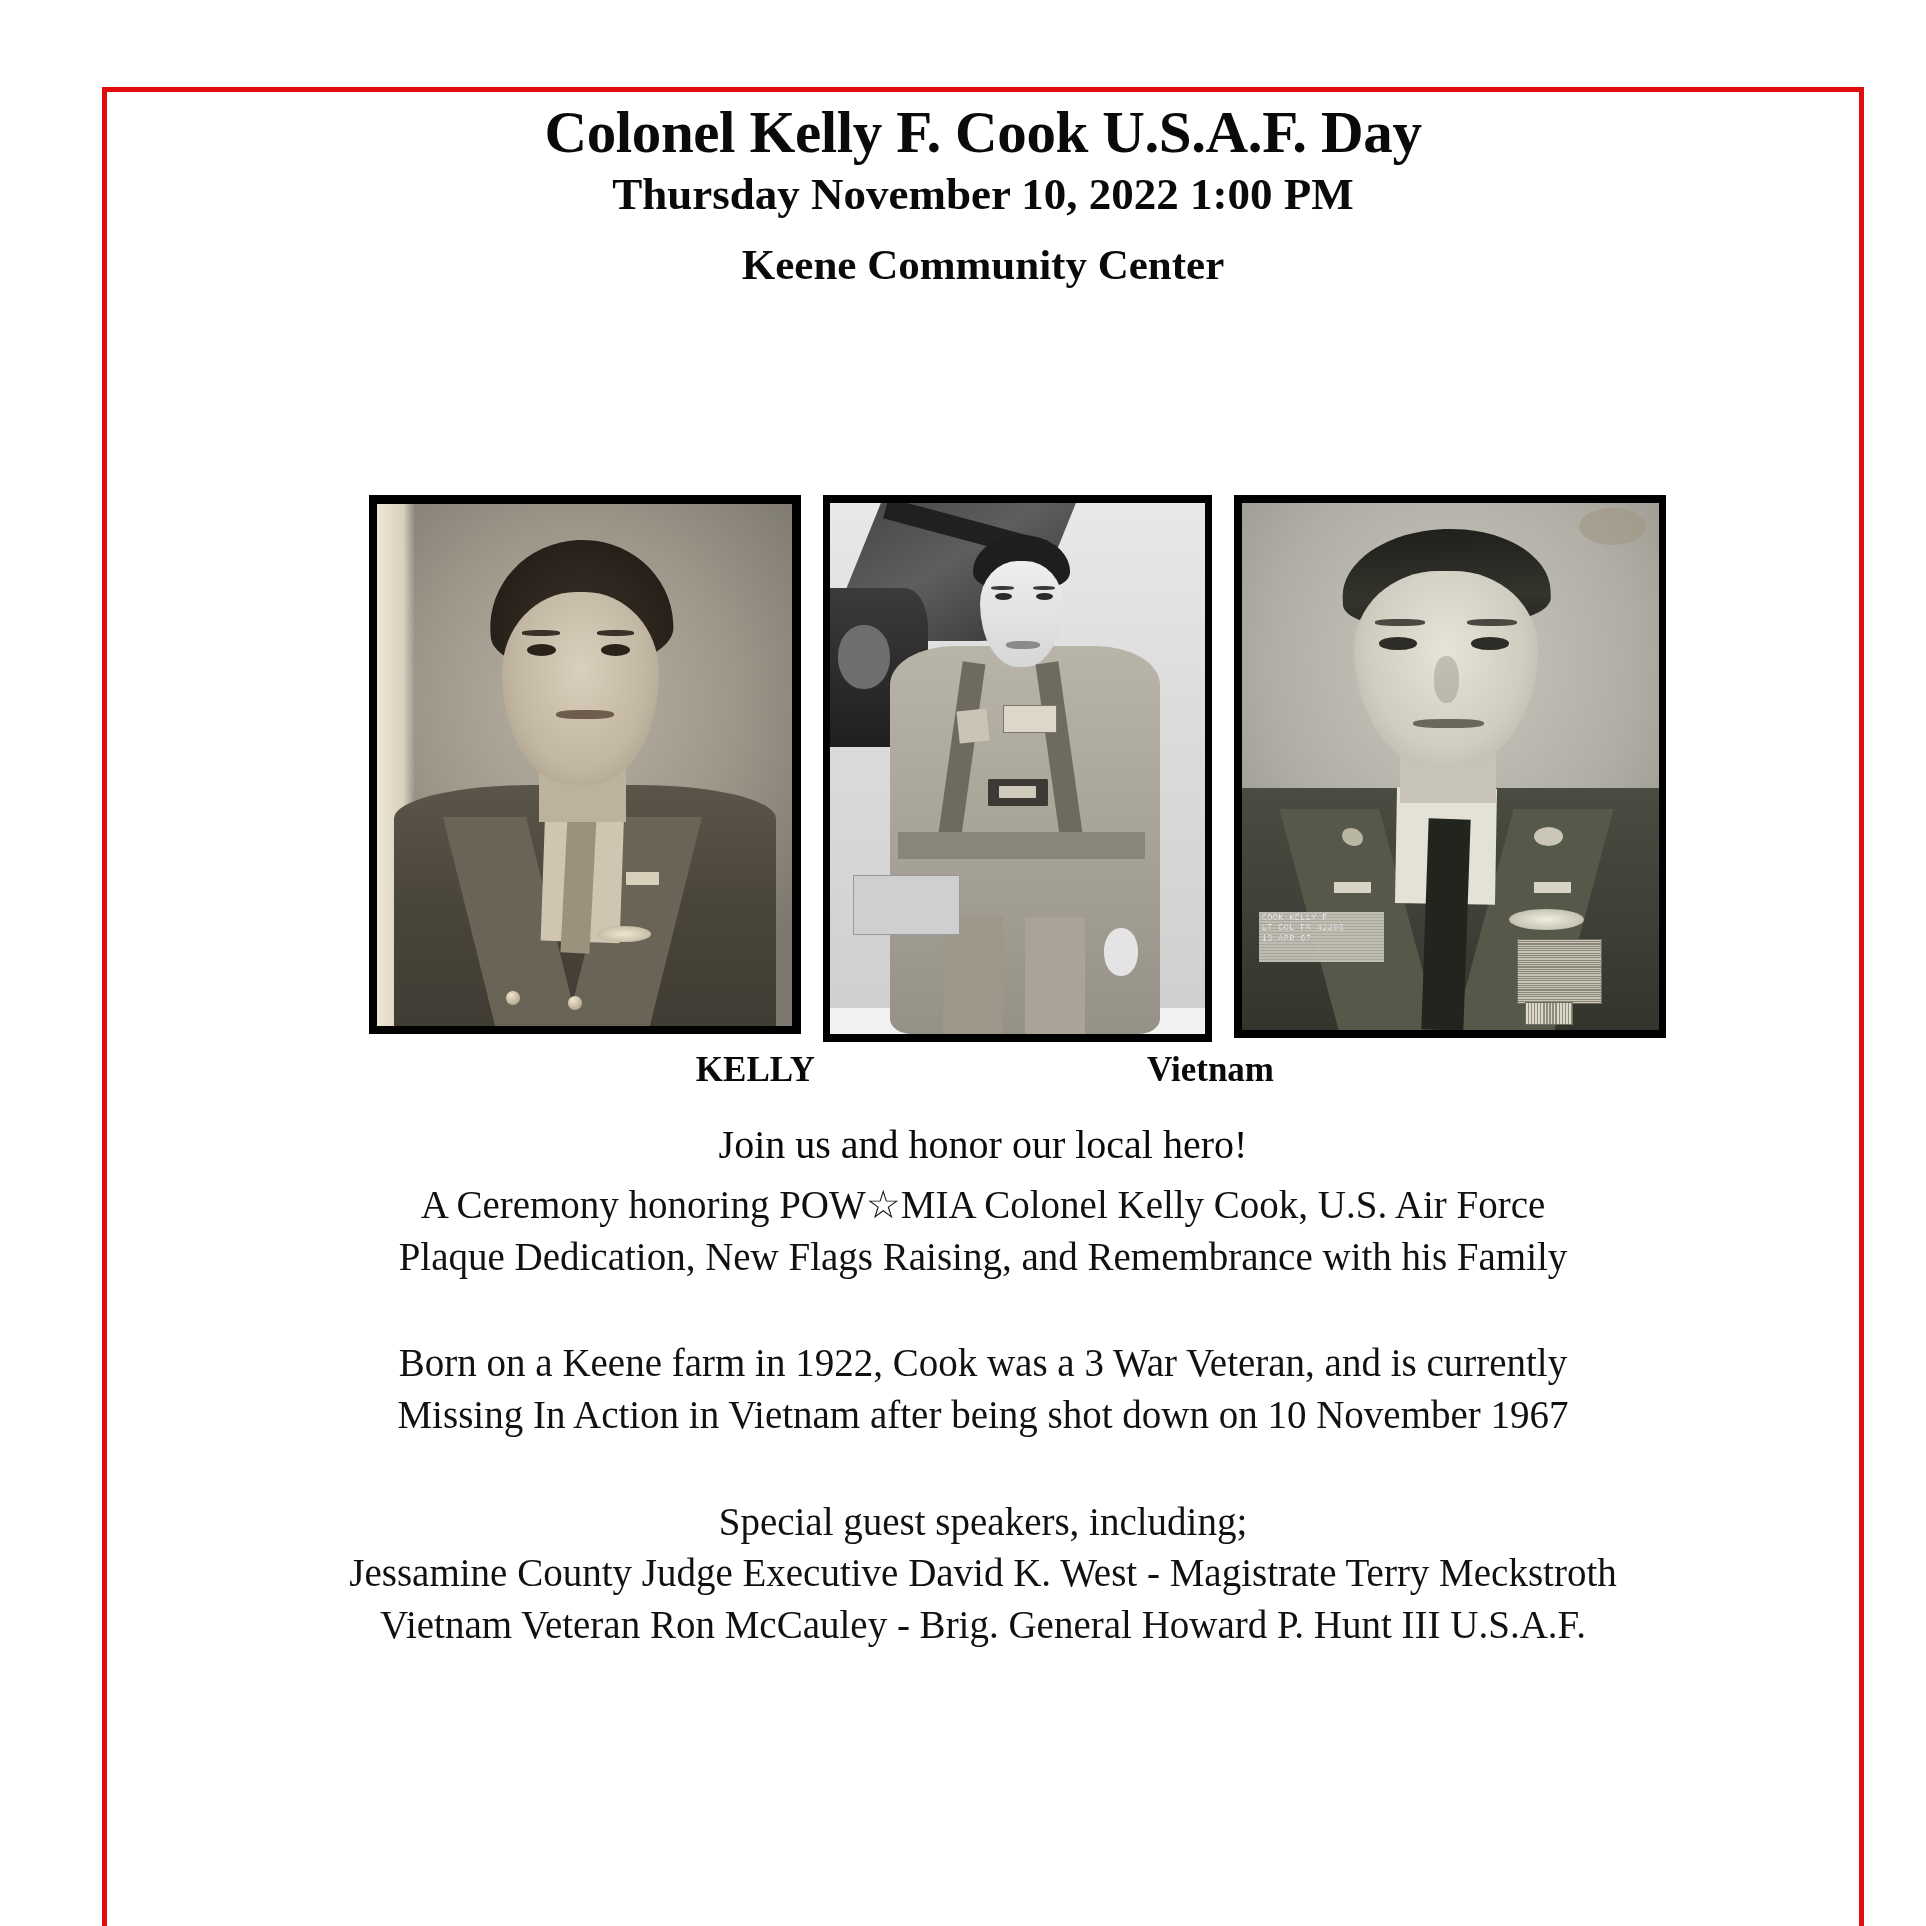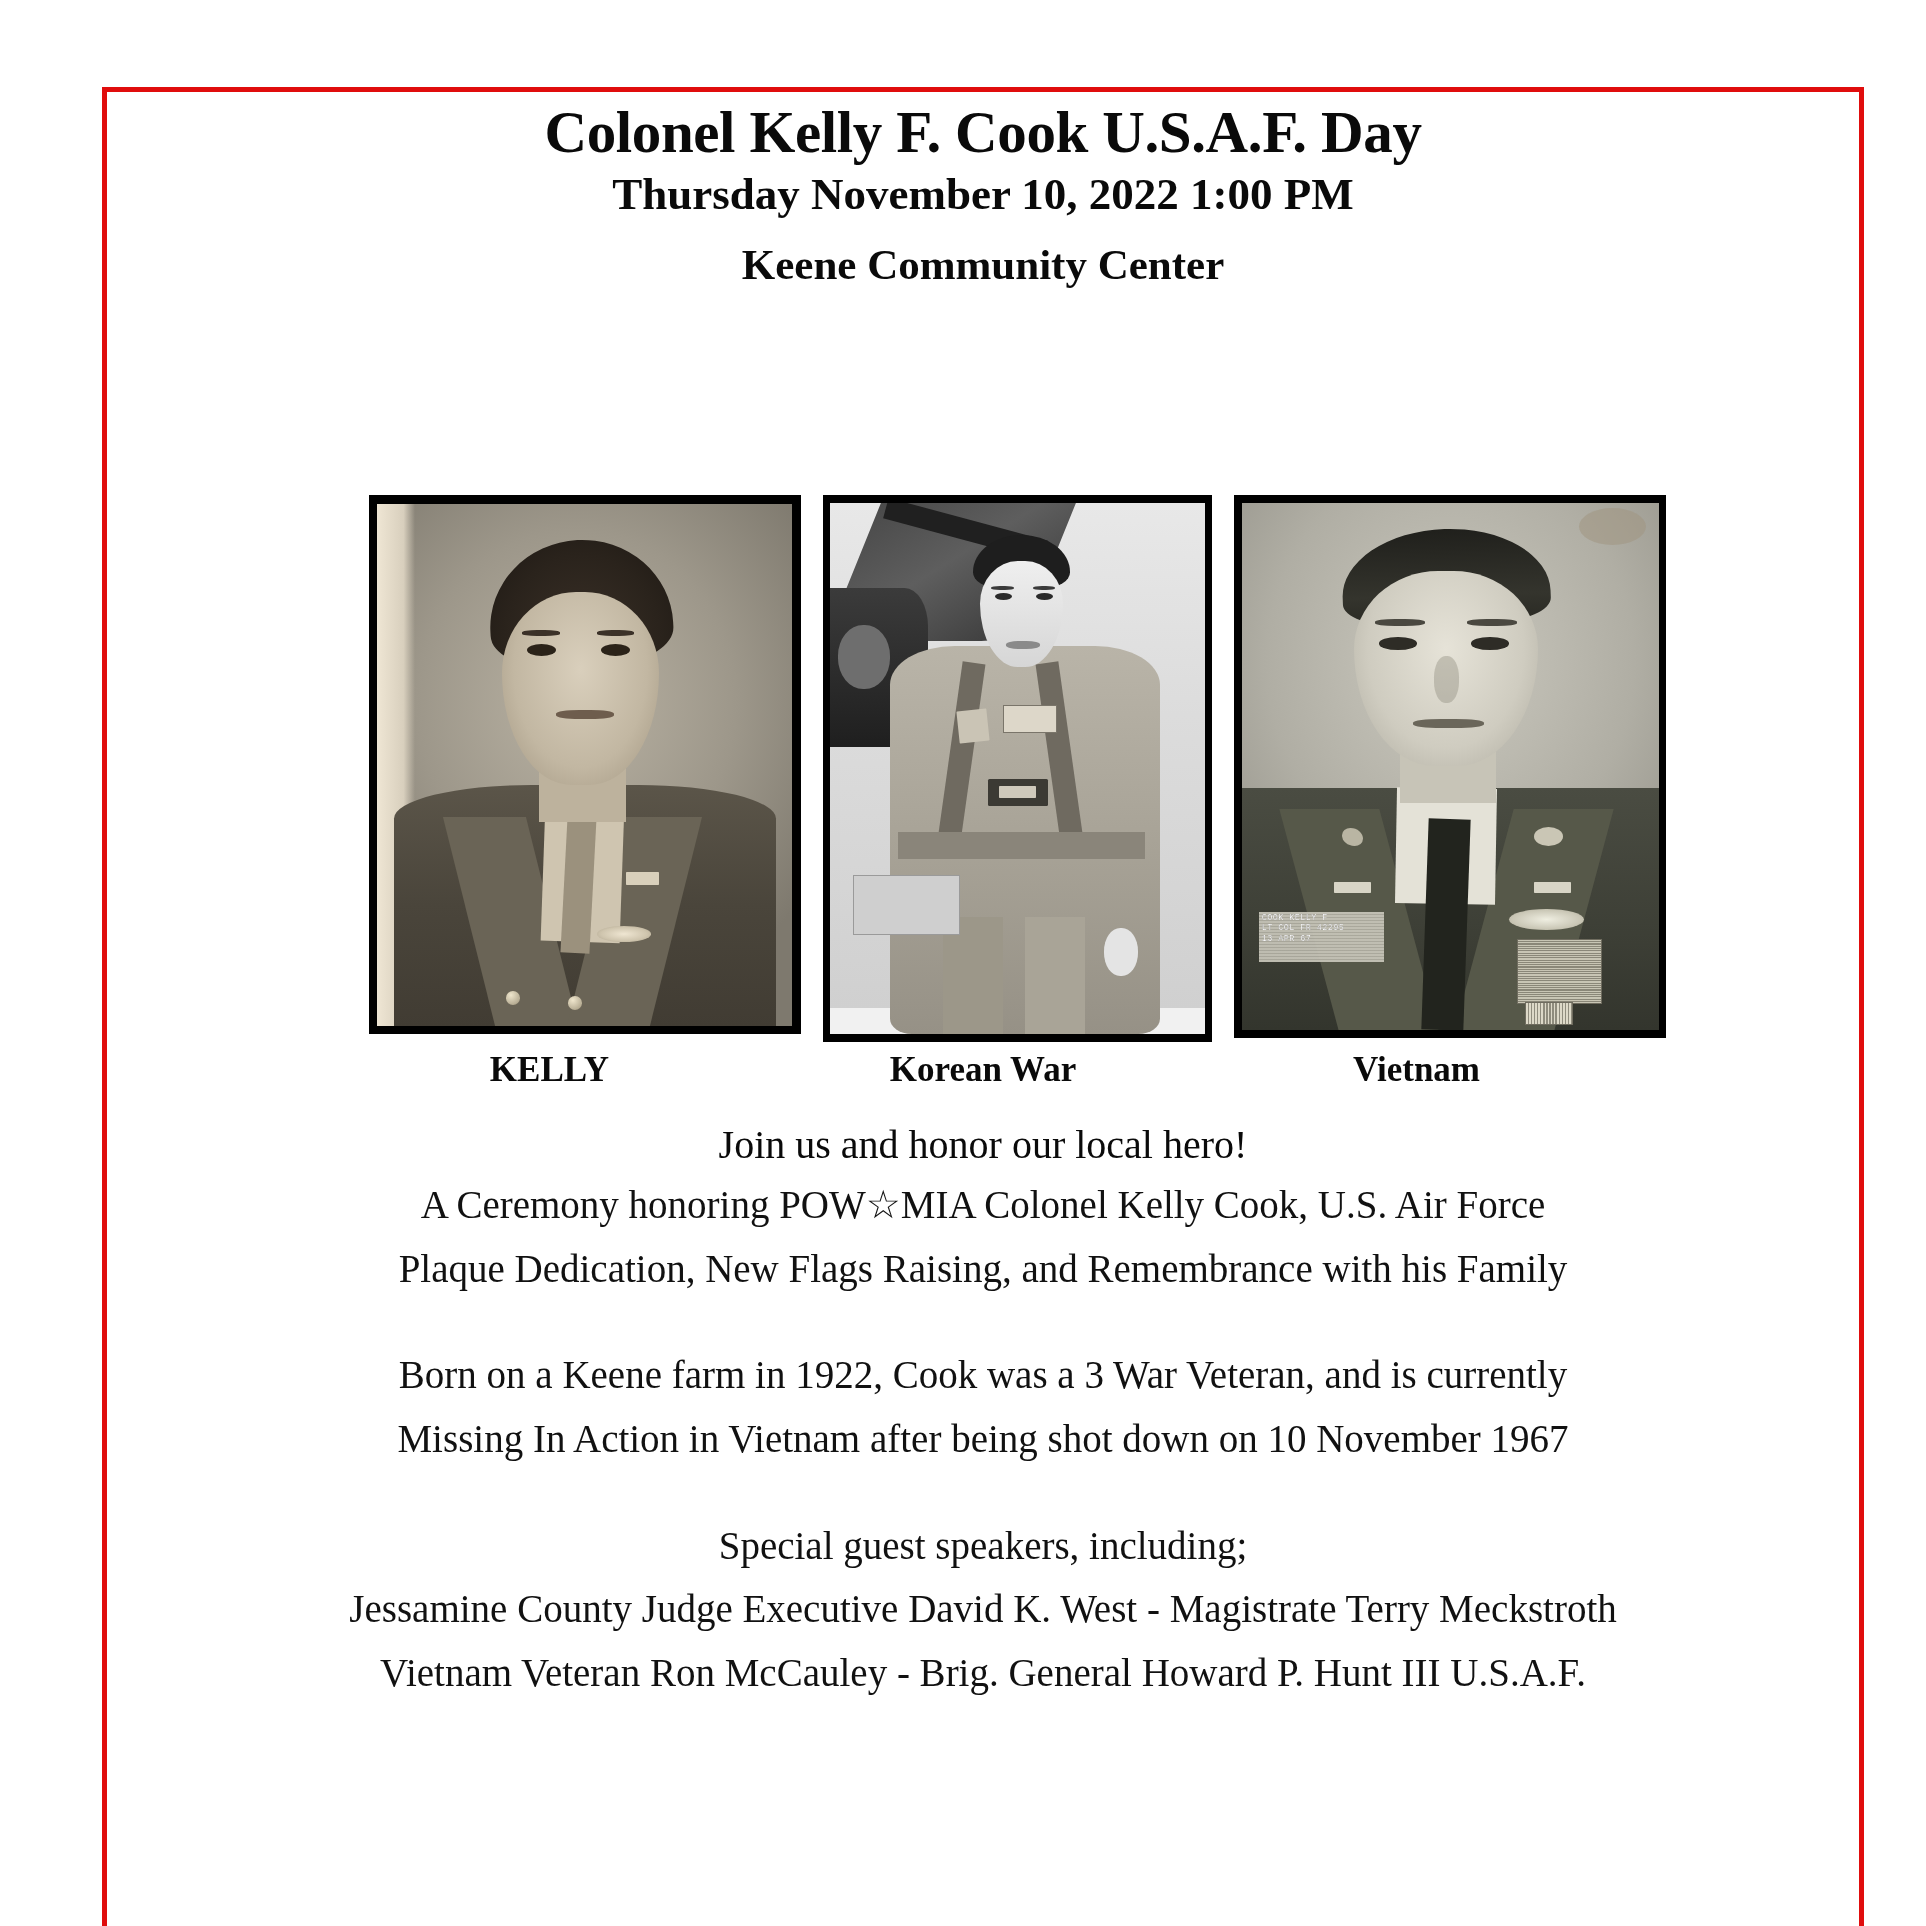--- a/index.html
+++ b/index.html
@@ -175,21 +175,21 @@
     text-align:center;
   }
   .cap.c1{width:455px;}
   .cap.c2{width:412px;}
   .cap.c3{width:455px;}
 
   
   .body-block{position:absolute;left:0;top:1013px;width:1762px;text-align:center;}
   .lead{font-weight:normal;font-size:40px;color:#0a0a0a;margin-top:23px;line-height:1.1;}
   .para{font-size:39px;color:#111;line-height:1.30;margin-top:13px;white-space:nowrap;}
-  .para.tight{margin-top:13px;}
+  .para.tight{margin-top:1px;}
   .gap{height:43px;}
 </style>
 </head>
 <body>
 
 <div class="page">
 
   <div class="border-frame"></div>
 
   <div class="content">
@@ -281,21 +281,20 @@
             <div>LT COL  FR 42295</div>
             <div>13 APR 67</div>
           </div>
         </div>
       </div>
 
     </div>
 
     <div class="captions">
       <div class="cap c1">KELLY</div>
-      <div class="cap c2">Korean War</div>
       <div class="cap c3">Vietnam</div>
     </div>
 
     <div class="body-block">
       <div class="lead">Join us and honor our local hero!</div>
 
       <div class="para">A Ceremony honoring POW☆MIA Colonel Kelly Cook, U.S. Air Force</div>
       <div class="para tight">Plaque Dedication, New Flags Raising, and Remembrance with his Family</div>
 
       <div class="gap"></div>

